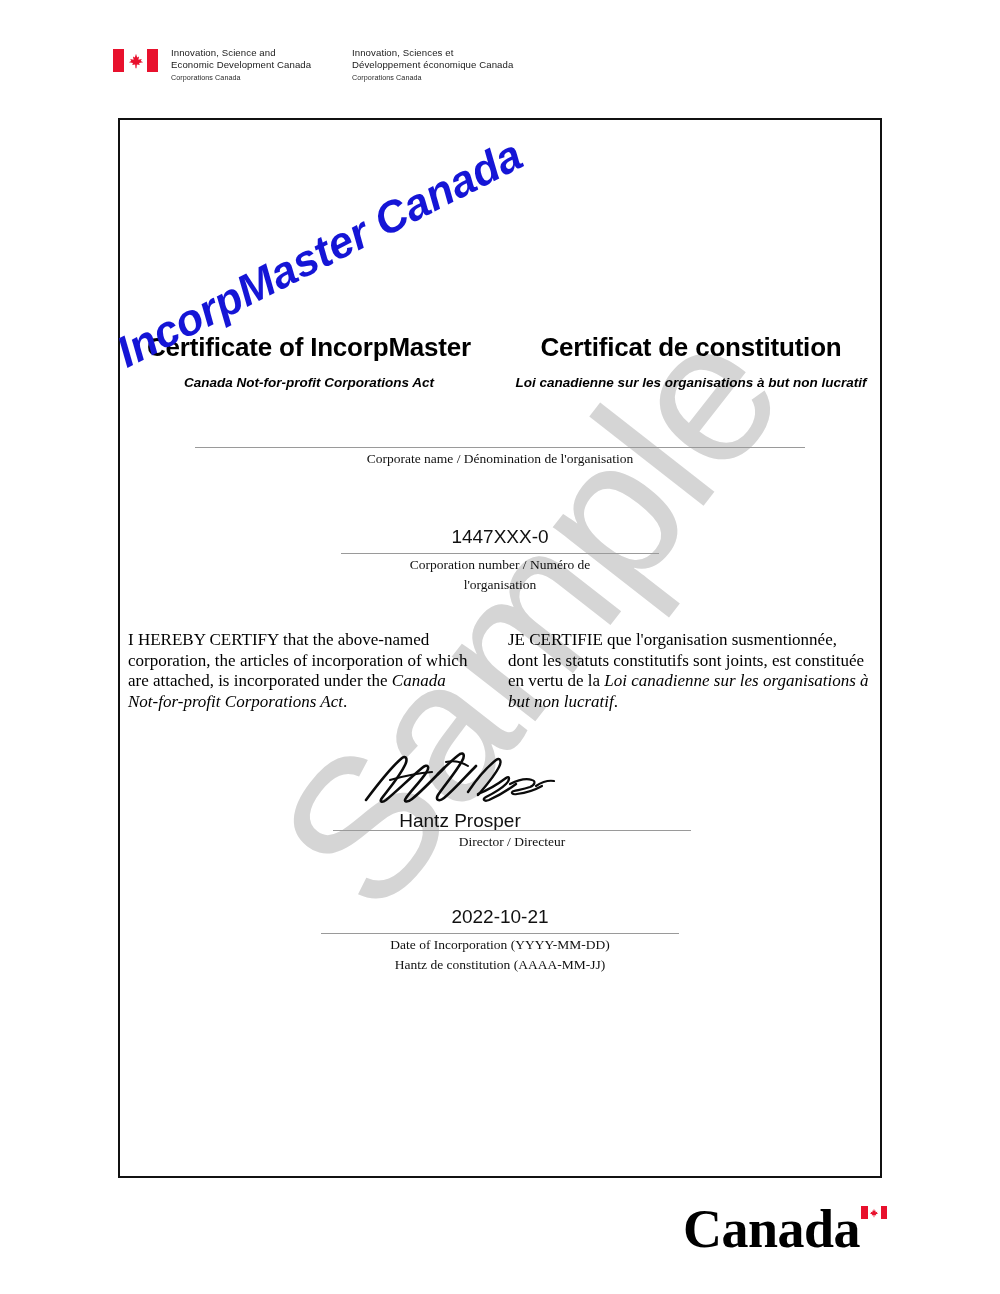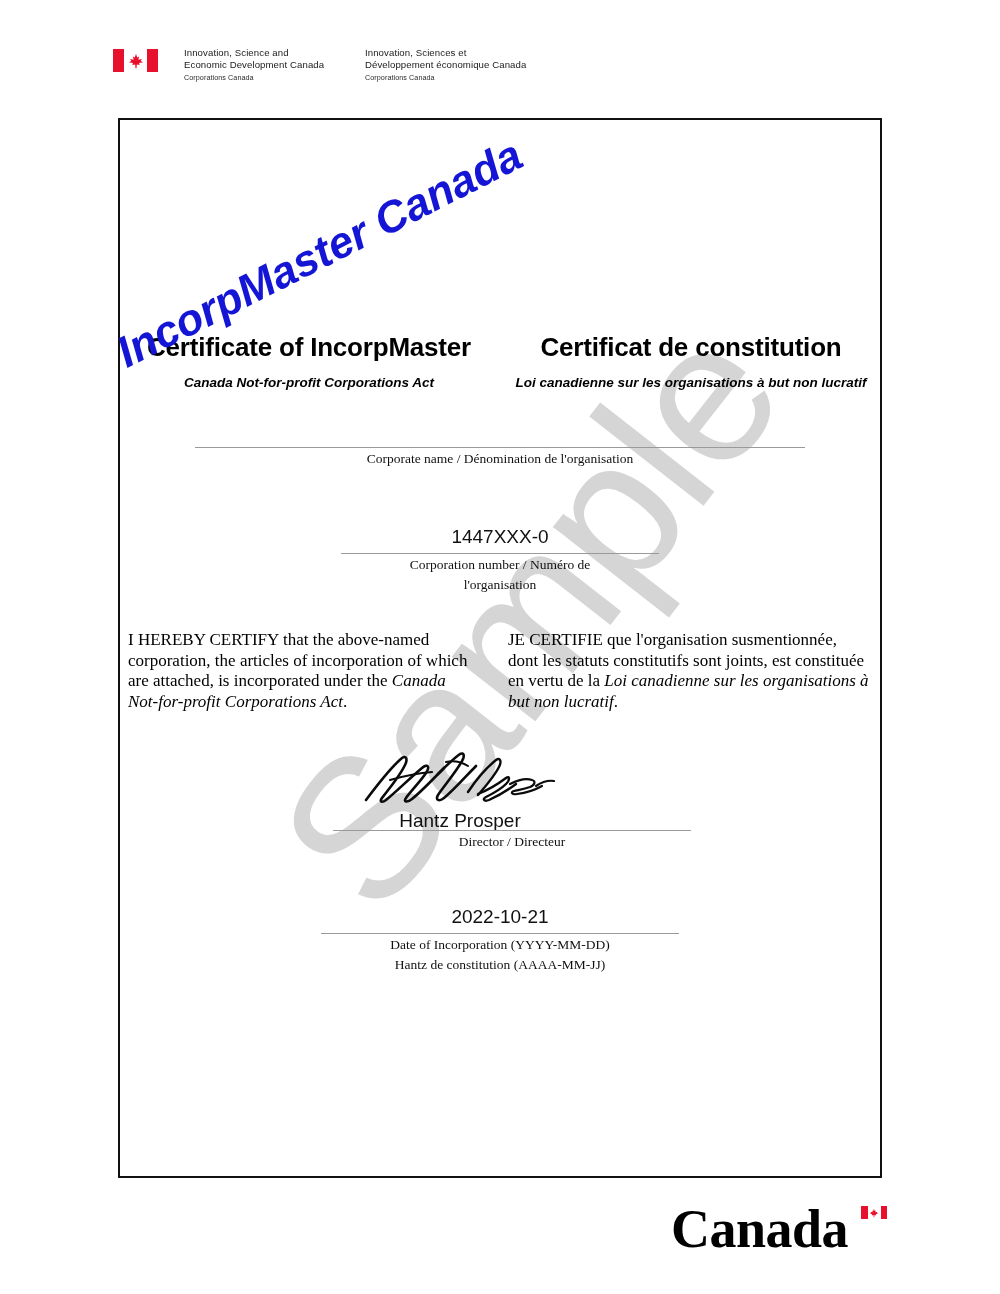--- a/index.html
+++ b/index.html
@@ -42,21 +42,21 @@
   .flag .bar.right { right: 0; }
   .flag .leaf {
     position: absolute;
     left: 50%;
     top: 50%;
     transform: translate(-50%, -50%);
     width: 17px;
     height: 17px;
   }
   .ised-col {
-    margin-left: 26px;
+    margin-left: 13px;
     flex: 0 0 auto;
   }
   .ised-col.en { width: 165px; }
   .ised-col.fr { margin-left: 16px; width: 200px; }
   .ised-line {
     font-family: "Liberation Sans", sans-serif;
     font-size: 9.6px;
     line-height: 11.6px;
     color: #1a1a1a;
     letter-spacing: .01em;
@@ -238,21 +238,20 @@
   #date-block { top: 788px; }
   #date-block .rule { width: 358px; }
 
   
   .canada-wordmark {
     position: absolute;
     right: 113px;
     bottom: 38px;
     display: flex;
     align-items: flex-start;
-    gap: 12px;
   }
   .canada-word {
     font-family: "Liberation Serif", serif;
     font-size: 54px;
     font-weight: 700;
     color: #000;
     line-height: 1;
     letter-spacing: -.5px;
   }
   .canada-flag {

